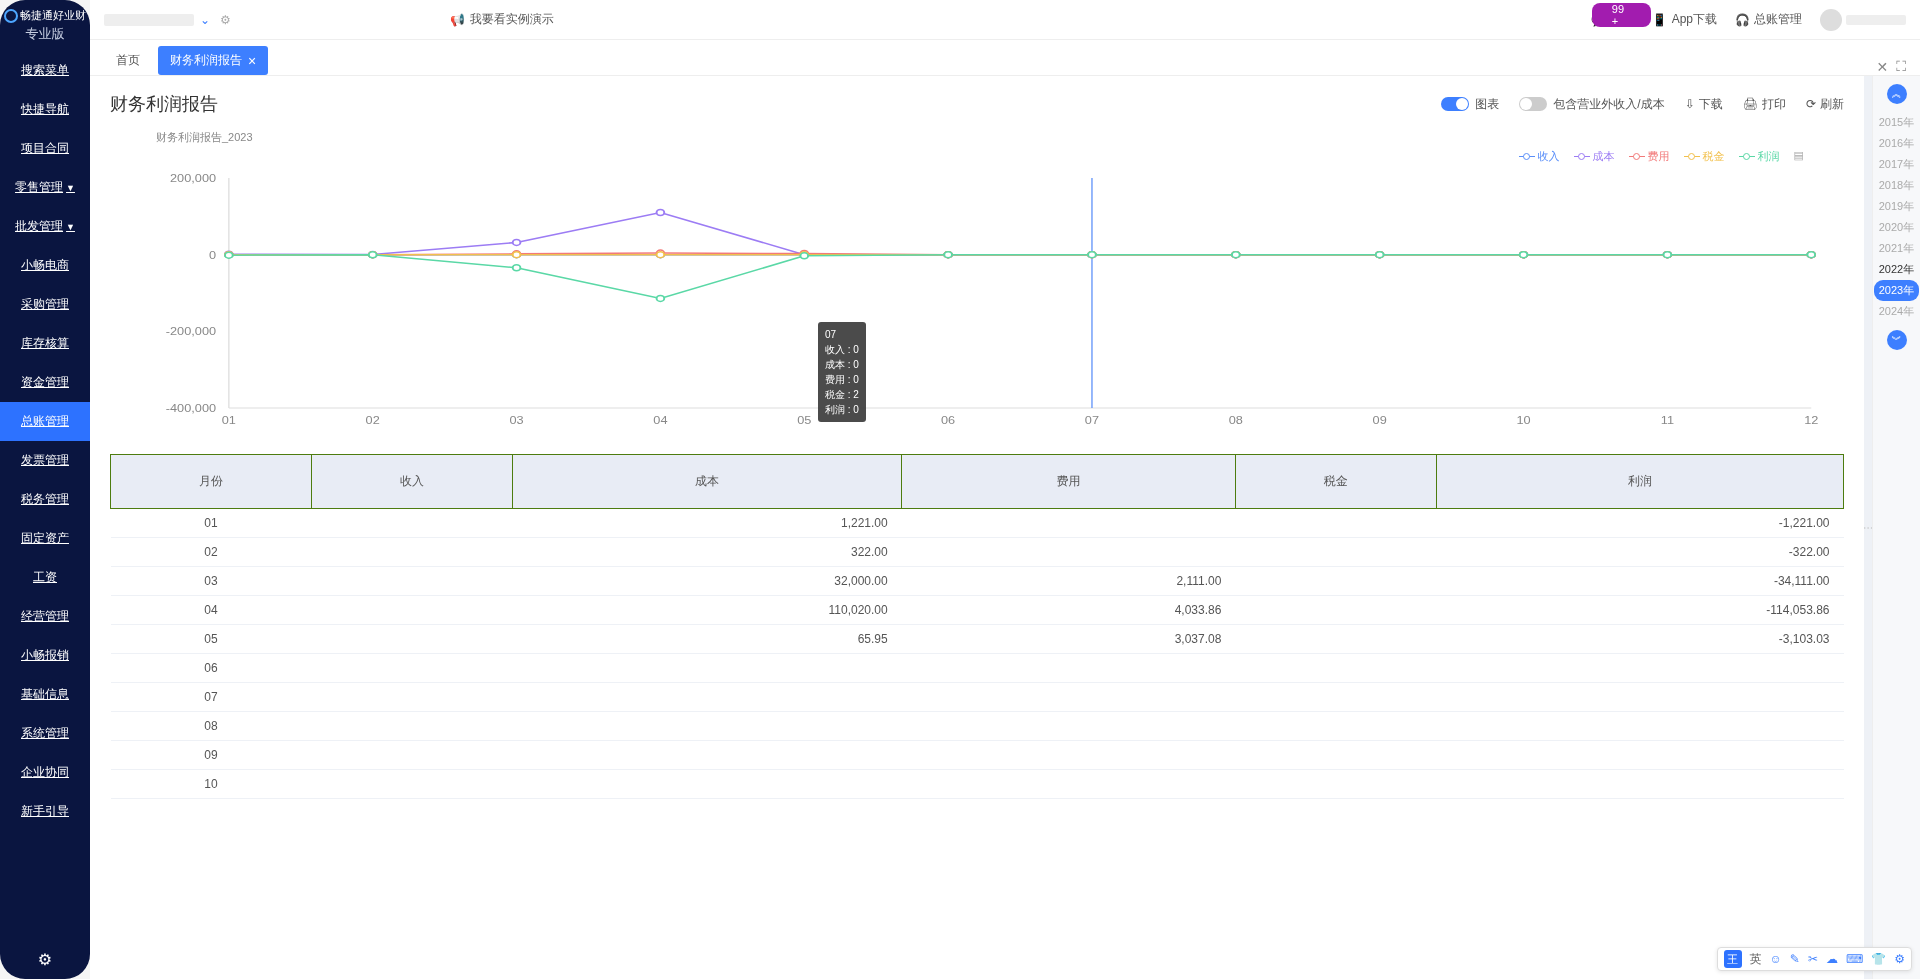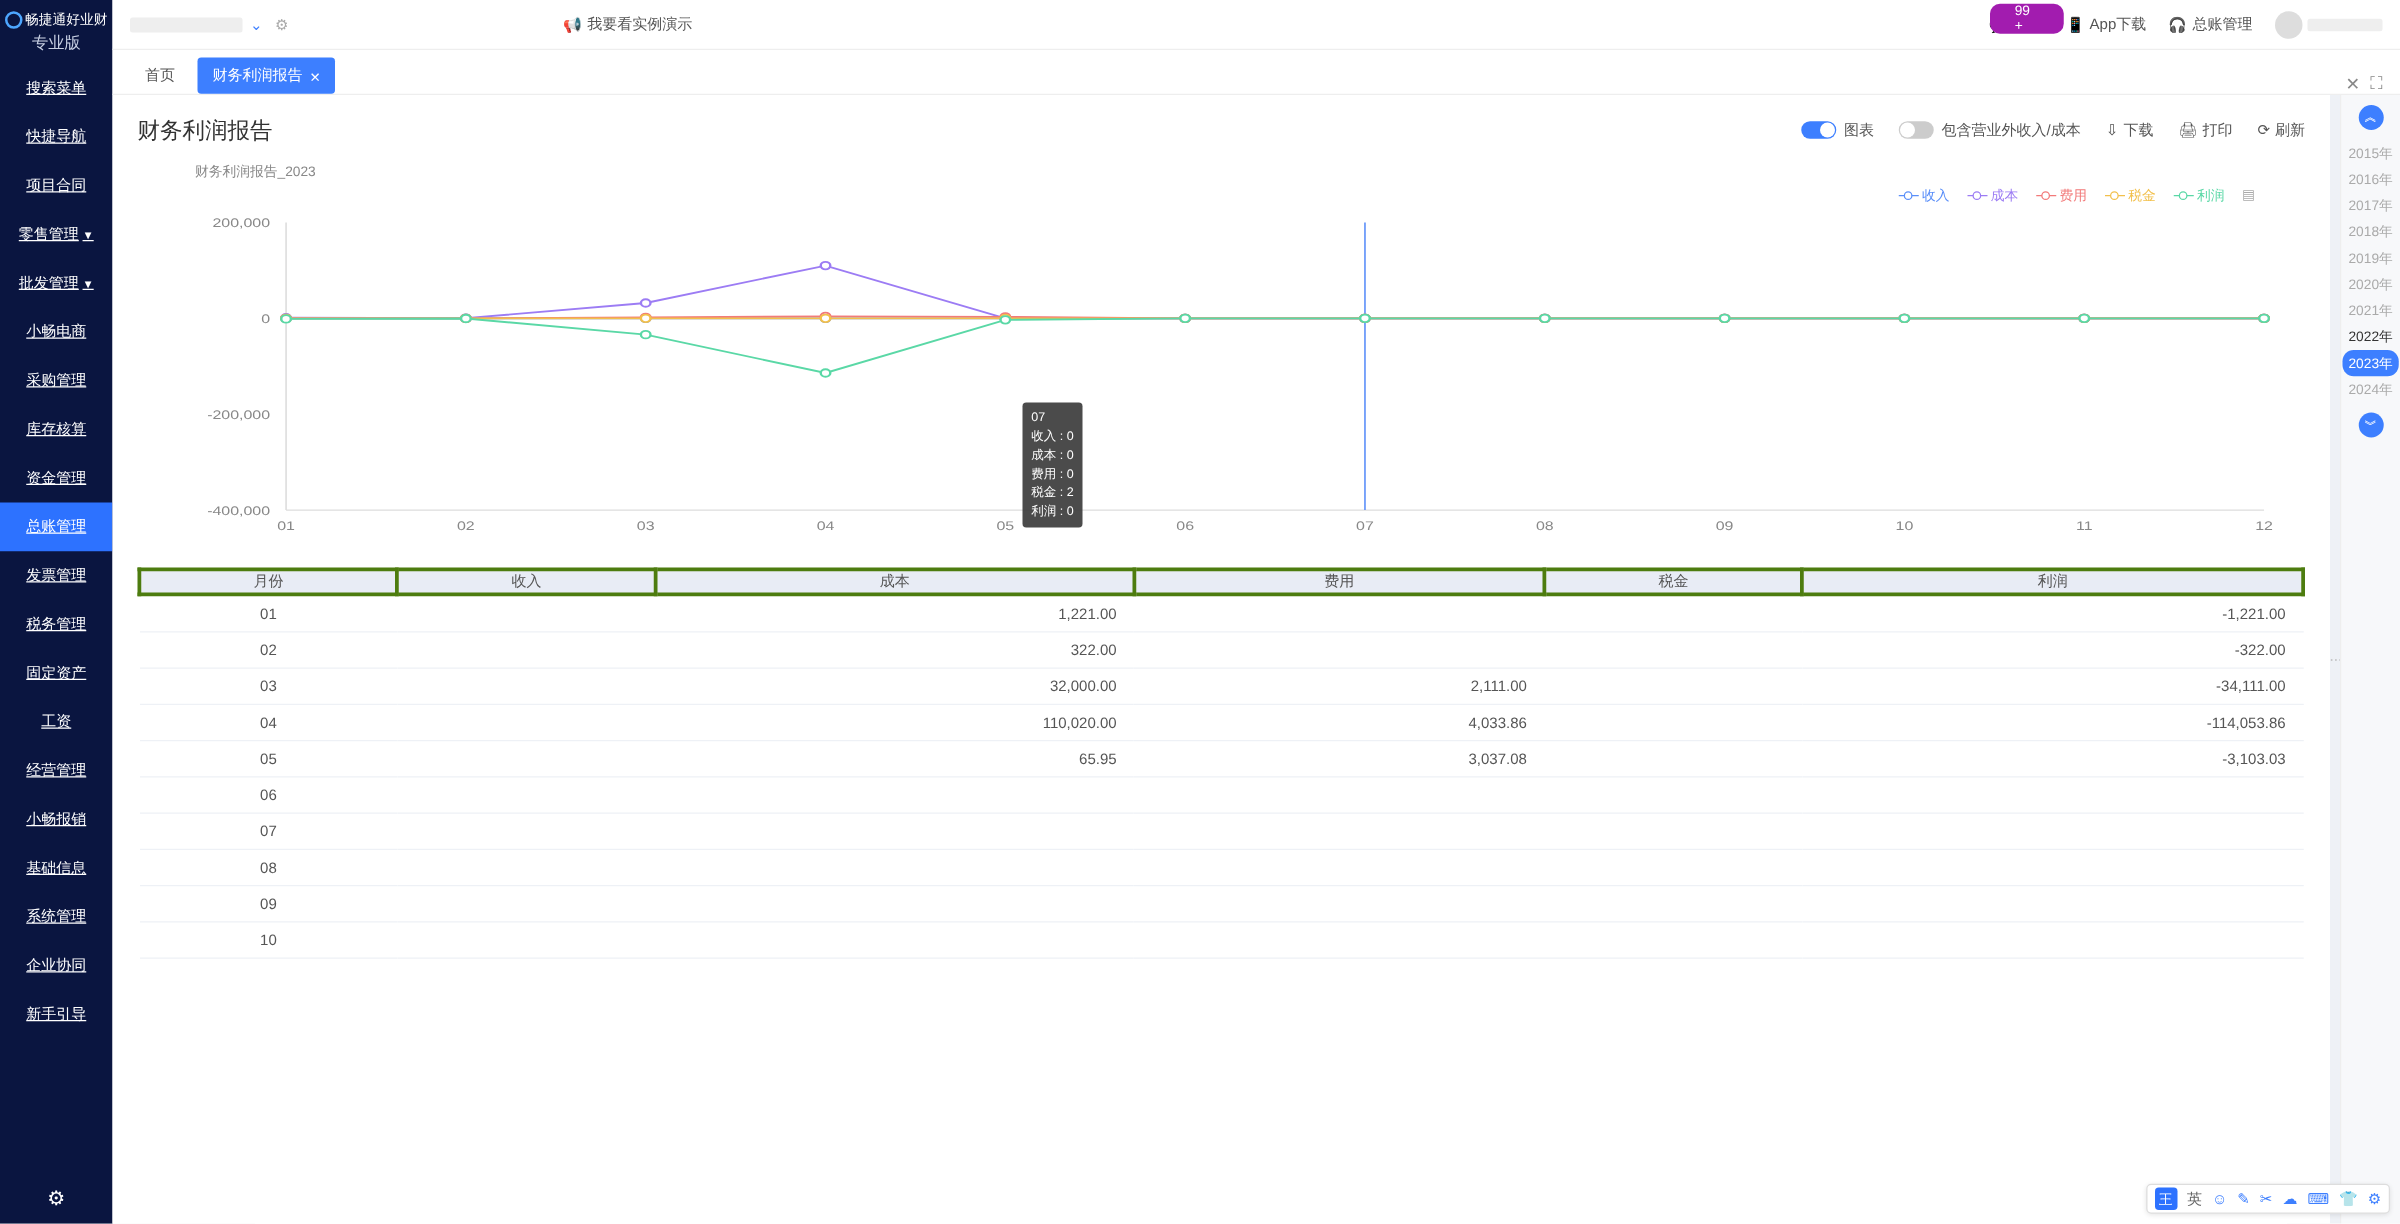--- a/index.html
+++ b/index.html
@@ -1,20 +1,20 @@
 <!DOCTYPE html>
 <html><head>
 <meta charset="utf-8">
 <style>
 * { margin: 0; padding: 0; box-sizing: border-box; font-family: -apple-system, "Microsoft YaHei", sans-serif; }
 body { background: #f5f5f5; overflow: hidden; }
 .app { display: flex; height: 979px; width: 1920px; }
 
 
-.sidebar { width: 90px; background: #0a1540; color: #fff; display: flex; flex-direction: column; font-size: 12px; }
+.sidebar { width: 90px; background: #0a1540; color: #fff; display: flex; flex-direction: column; font-size: 12px; border-radius: 25px; }
 .logo-area { padding: 8px 4px; text-align: center; }
 .logo-row { display: flex; align-items: center; justify-content: center; gap: 2px; }
 .logo-mark { width: 14px; height: 14px; border: 2px solid #4da6ff; border-radius: 50%; position: relative; }
 .logo-txt { font-size: 11px; font-weight: 500; }
 .logo-sub { font-size: 13px; color: #c7cfe2; margin-top: 2px; }
 .side-menu { flex: 1; overflow-y: auto; text-decoration: underline; }
 .side-item { padding: 11px 4px; text-align: center; font-size: 12px; cursor: pointer; display: flex; align-items: center; justify-content: center; gap: 3px; }
 .side-item.active { background: #2d72ff; }
 .side-item .chev { font-size: 9px; }
 .gear-slot { padding: 10px; text-align: center; font-size: 16px; cursor: pointer; }
@@ -59,21 +59,21 @@
 .chart-area { position: relative; height: 260px; flex: 1; margin-left: 4px; margin-right: 20px; }
 .legend { display: flex; gap: 14px; font-size: 11px; color: #666; justify-content: flex-end; margin-right: 40px; margin-bottom: 6px; }
 .legend-item { display: flex; align-items: center; gap: 3px; }
 .leg-mark { width: 16px; height: 1.5px; position: relative; }
 .leg-mark::after { content: ''; position: absolute; width: 5px; height: 5px; border: 1.5px solid currentColor; border-radius: 50%; background: #fff; left: 4px; top: -3px; }
 .c-rev { color: #5b8ff9; } .c-cost { color: #9c7cf4; } .c-exp { color: #f27a7a; } .c-tax { color: #f2c04c; } .c-prof { color: #5ad8a6; }
 .tooltip-box { position: absolute; background: rgba(60,60,60,.92); color: #fff; font-size: 10px; padding: 5px 7px; border-radius: 3px; line-height: 1.5; }
 
 
 .data-table { width: 100%; border-collapse: collapse; font-size: 12px; margin-top: 10px; }
-.data-table th { background: #e8ecf5; padding: 0 10px; text-align: center; color: #555; font-weight: 500; border: 3px solid #4d7c0f; }
+.data-table th { background: #e8ecf5; padding: 18px 10px; text-align: center; color: #555; font-weight: 500; border: 1px solid #4d7c0f; }
 .data-table td { padding: 7px 14px; border-bottom: 1px solid #eef1f6; color: #555; }
 .data-table td:first-child { text-align: center; }
 .data-table td:not(:first-child) { text-align: right; }
 
 
 .year-rail { width: 48px; background: #f7f8fa; border-left: 1px solid #eee; display: flex; flex-direction: column; align-items: center; padding-top: 8px; font-size: 11px; color: #aaa; gap: 4px; }
 .year-rail .rail-btn { width: 20px; height: 20px; border-radius: 50%; background: #3d7fff; color: #fff; display: flex; align-items: center; justify-content: center; cursor: pointer; font-size: 10px; margin-bottom: 4px; }
 .year-rail .rail-btn.down { margin-top: 4px; }
 .year-item { padding: 3px 5px; border-radius: 9px; cursor: pointer; }
 .year-item.dark { color: #333; }

